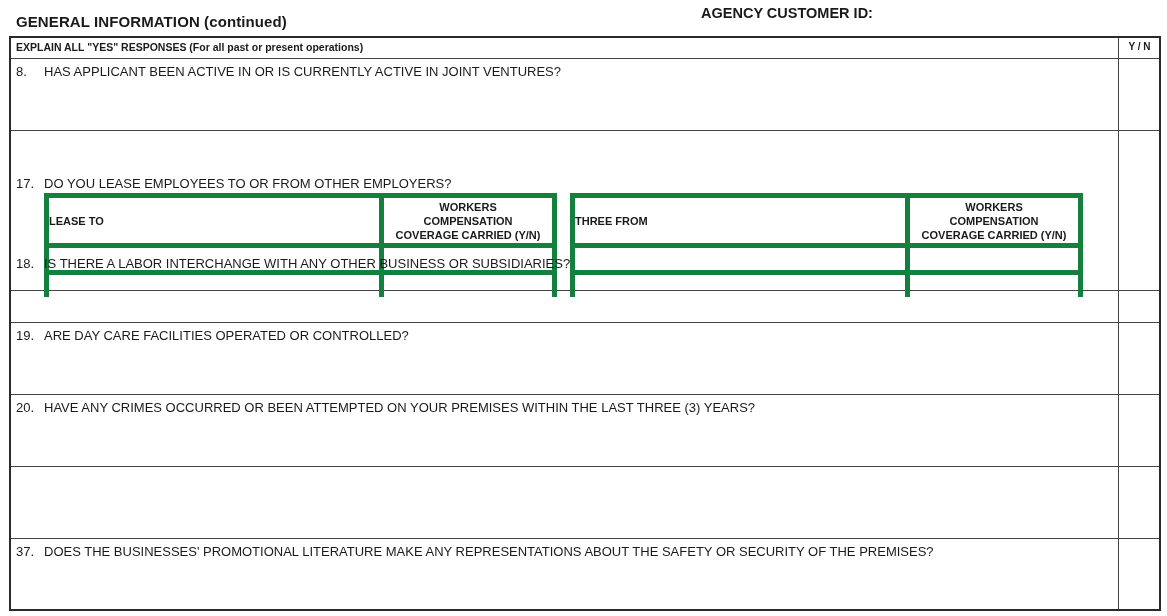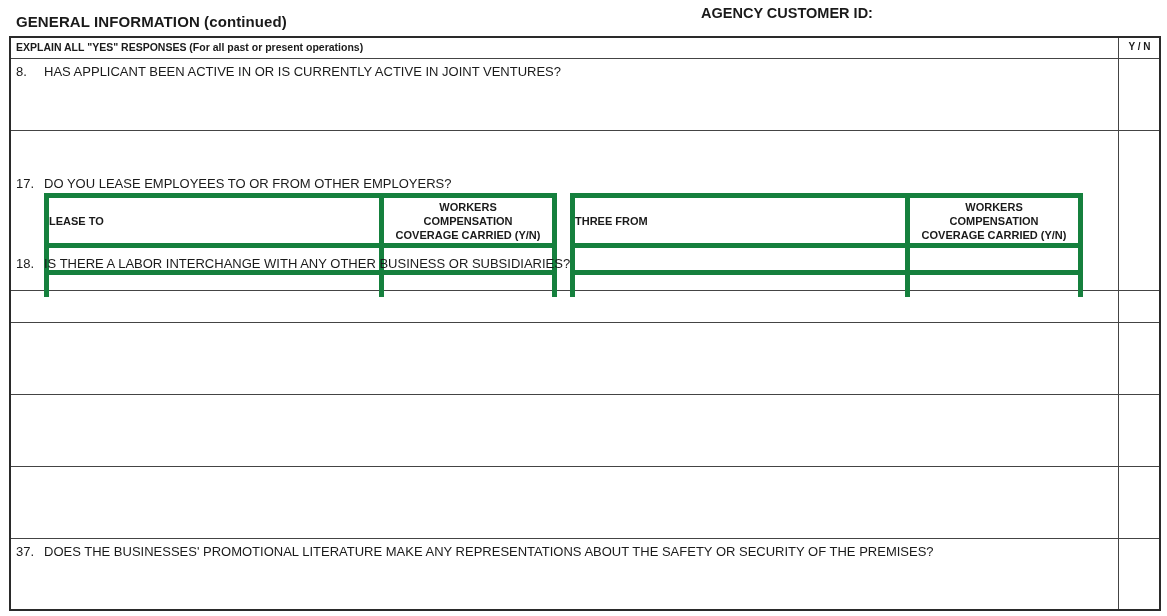--- a/index.html
+++ b/index.html
@@ -157,25 +157,31 @@
 
   <div class="row" style="top:213px;height:72px;">
     <div class="q-text">
       <span class="num">18.</span><span>IS THERE A LABOR INTERCHANGE WITH ANY OTHER BUSINESS OR SUBSIDIARIES?</span>
     </div>
     <div class="answer-area"></div>
     <div class="yn-cell"></div>
   </div>
 
   <div class="row" style="top:285px;height:72px;">
+    <div class="q-text">
+      <span class="num">19.</span><span>ARE DAY CARE FACILITIES OPERATED OR CONTROLLED?</span>
+    </div>
     <div class="answer-area"></div>
     <div class="yn-cell"></div>
   </div>
 
   <div class="row" style="top:357px;height:72px;">
+    <div class="q-text">
+      <span class="num">20.</span><span>HAVE ANY CRIMES OCCURRED OR BEEN ATTEMPTED ON YOUR PREMISES WITHIN THE LAST THREE (3) YEARS?</span>
+    </div>
     <div class="answer-area"></div>
     <div class="yn-cell"></div>
   </div>
 
   <div class="row" style="top:429px;height:72px;">
     <div class="answer-area"></div>
     <div class="yn-cell"></div>
   </div>
 
   <div class="row" style="top:501px;height:72px;">

